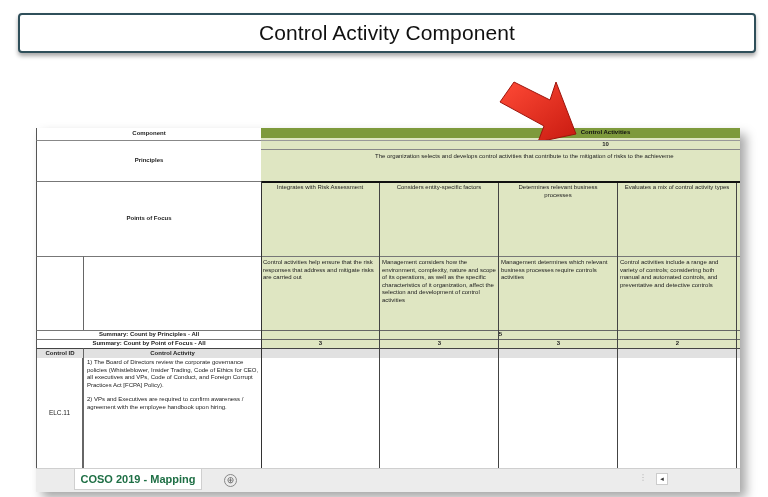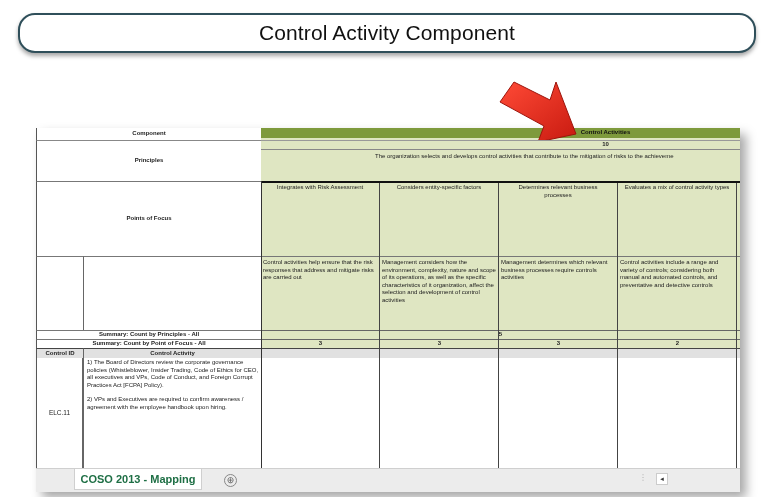--- a/index.html
+++ b/index.html
@@ -1,17 +1,17 @@
 <!DOCTYPE html>
 <html><head>
 <meta charset="utf-8">
 <style>
   html, body { margin:0; padding:0; }
   body { width:768px; height:497px; background:#ffffff; position:relative; overflow:hidden; font-family:"Liberation Sans", sans-serif; }
-  .title-box { position:absolute; left:18px; top:13px; width:738px; height:40px; border:2px solid #2f4f5a; border-radius:17px; background:#fff; box-shadow:0 3px 4px rgba(0,0,0,0.35); display:flex; align-items:center; justify-content:center; box-sizing:border-box; }
+  .title-box { position:absolute; left:18px; top:13px; width:738px; height:40px; border:2px solid #2f4f5a; border-radius:4px; background:#fff; box-shadow:0 3px 4px rgba(0,0,0,0.35); display:flex; align-items:center; justify-content:center; box-sizing:border-box; }
   .title-box span { font-size:21px; color:#111; letter-spacing:0.1px; }
 
   .sheet { position:absolute; left:36px; top:128px; width:704px; height:364px; background:#fff; box-shadow:6px 6px 10px rgba(0,0,0,0.35); overflow:hidden; }
   .cell { position:absolute; box-sizing:border-box; font-size:6px; color:#222; line-height:7.5px; overflow:hidden; }
   .b { font-weight:bold; }
   .green { background:#dfe6c2; }
   .ghead { background:#7e9a3c; }
   .center { display:flex; align-items:center; justify-content:center; text-align:center; }
   .hline { position:absolute; height:1px; background:#555; }
   .vline { position:absolute; width:1px; background:#444; }
@@ -86,21 +86,21 @@
   <div class="cell" style="left:463px;top:230px;width:119px;height:110px;"></div>
   <div class="cell" style="left:582px;top:230px;width:119px;height:110px;"></div>
 
   <div class="vline" style="left:225px;top:53px;height:287px;background:#333;"></div>
   <div class="vline" style="left:343px;top:55px;height:285px;"></div>
   <div class="vline" style="left:462px;top:55px;height:285px;"></div>
   <div class="vline" style="left:581px;top:55px;height:285px;"></div>
   <div class="vline" style="left:700px;top:55px;height:285px;"></div>
 
   <div class="tabbar">
-    <div class="tab">COSO 2013 - Mapping</div>
+    <div class="tab">COSO 2019 - Mapping</div>
     <div class="add-btn">⊕</div>
     <div class="dots">⋮</div>
     <div class="scroll-left">◂</div>
   </div>
 </div>
 
 <svg class="arrow" viewBox="0 0 86 62">
   <defs>
     <linearGradient id="ag" x1="0" y1="0" x2="1" y2="1">
       <stop offset="0" stop-color="#ff4a36"></stop>

